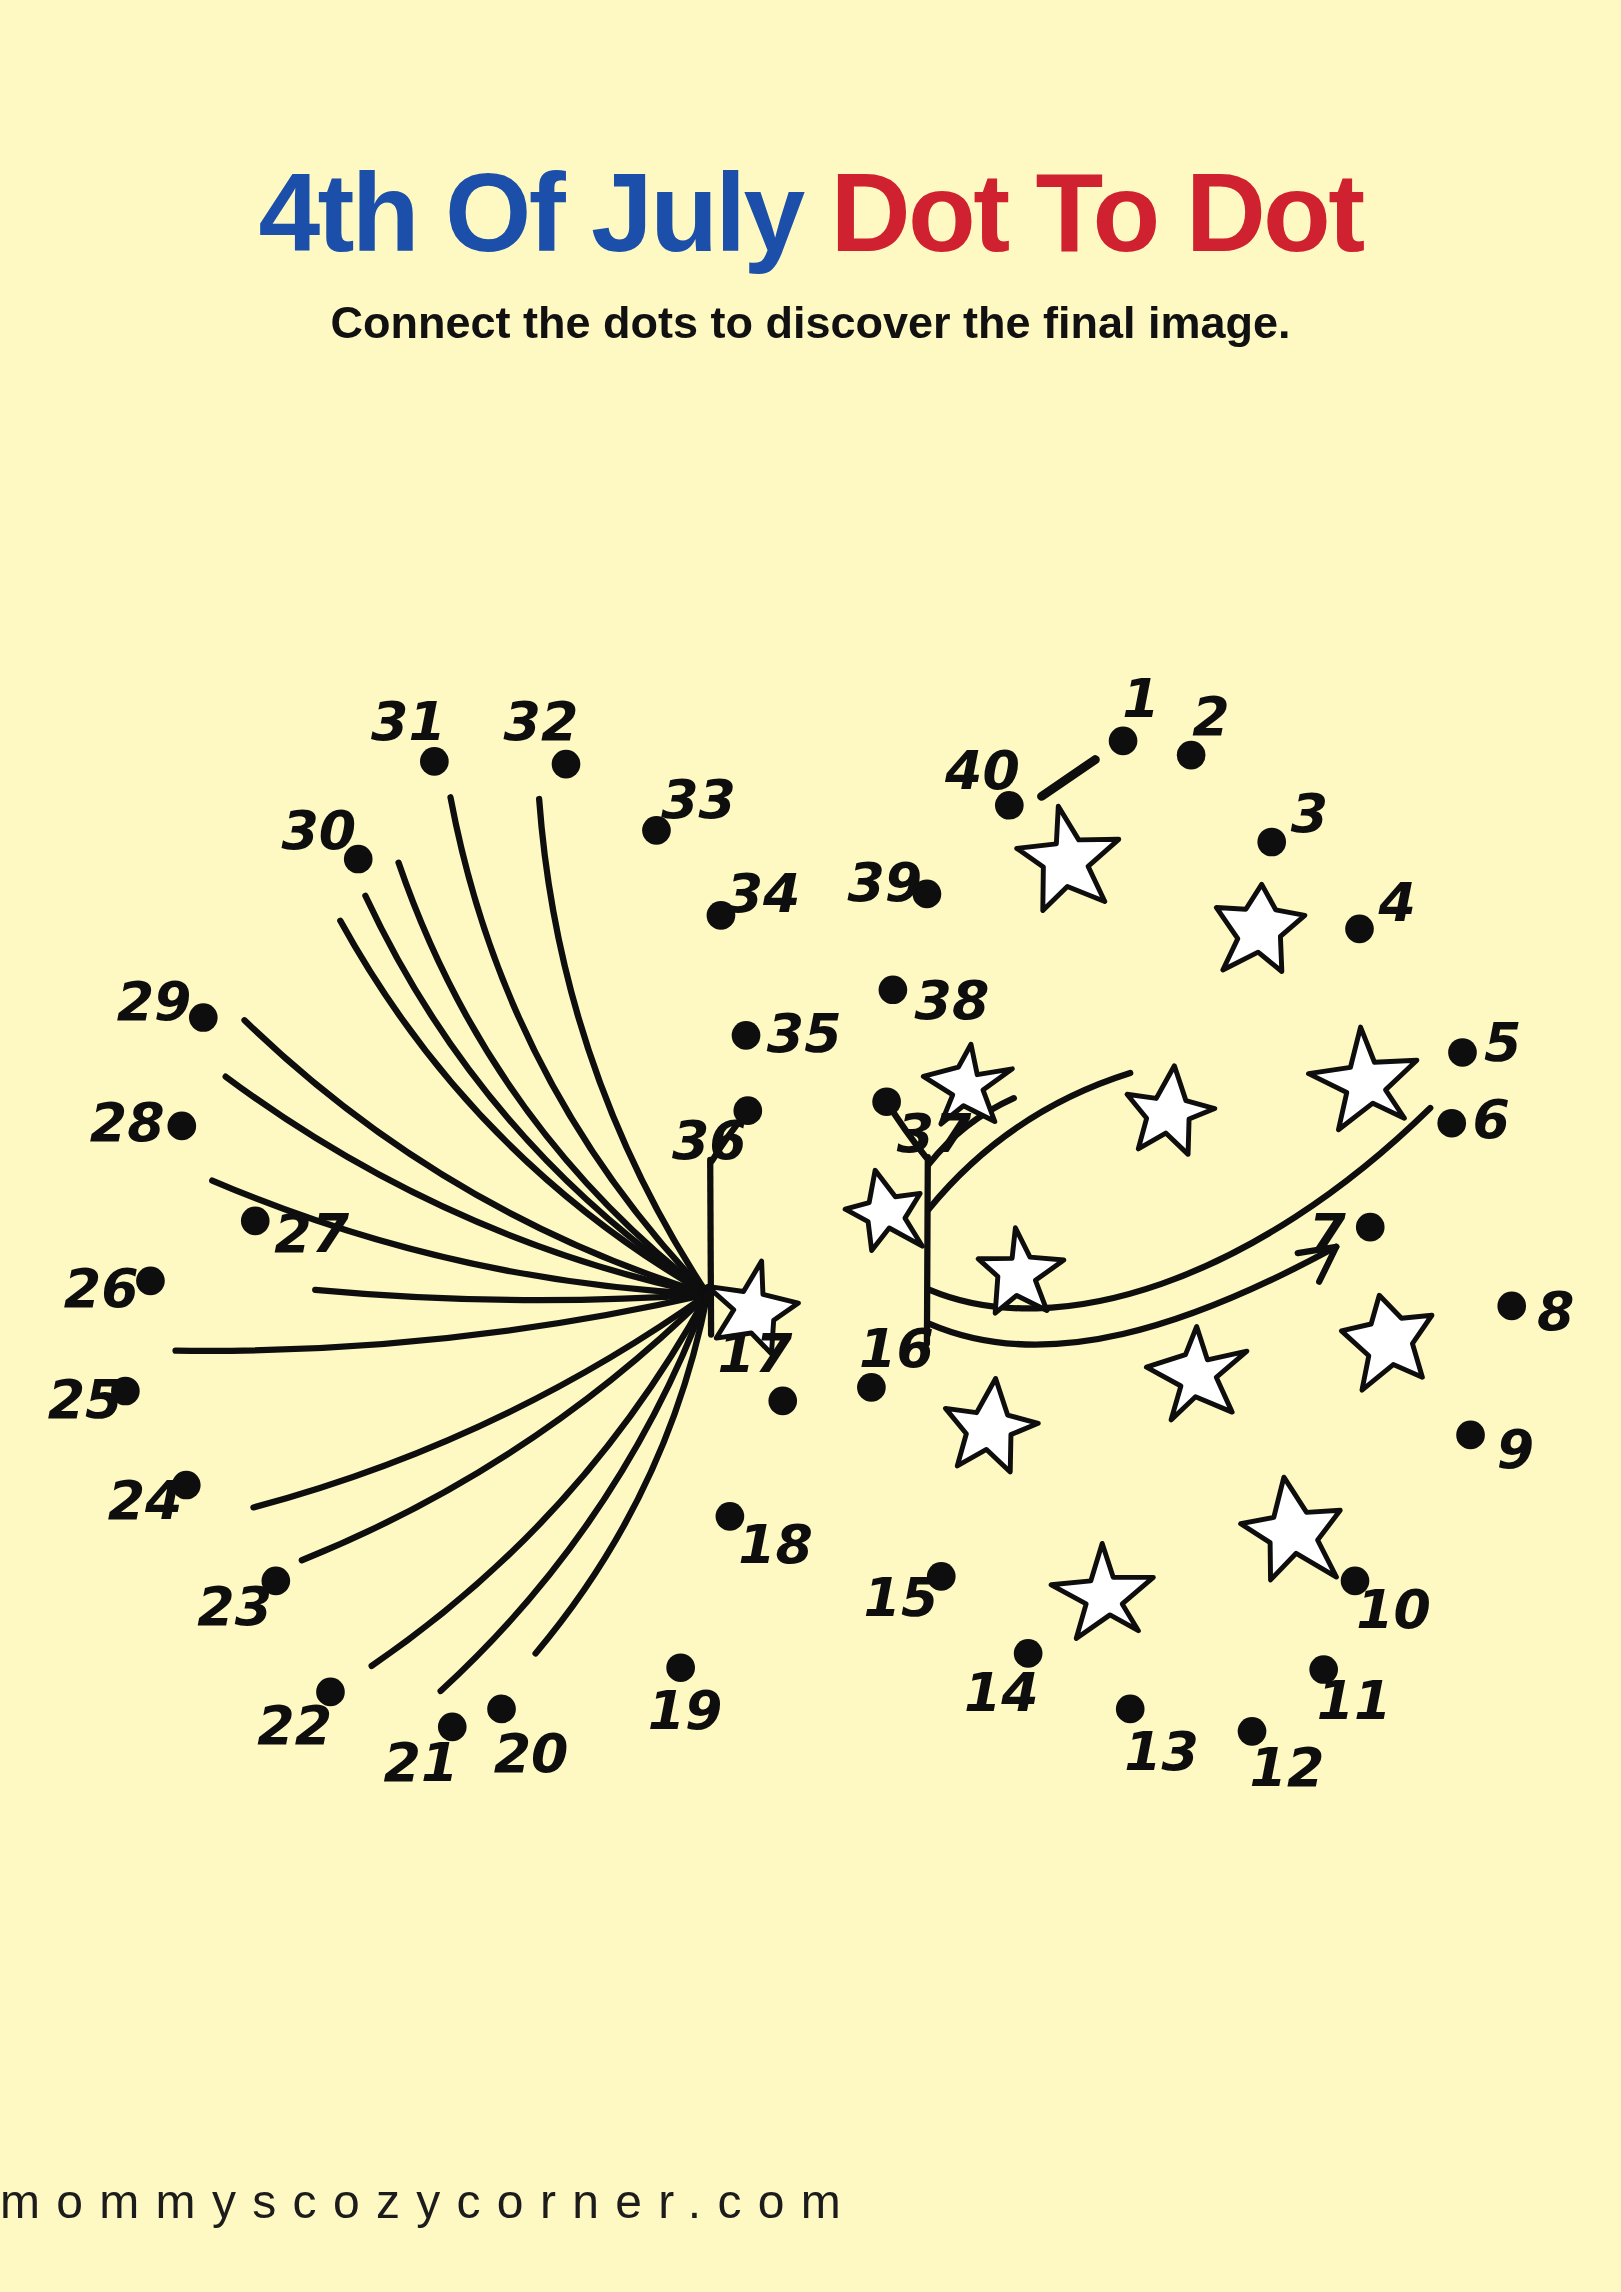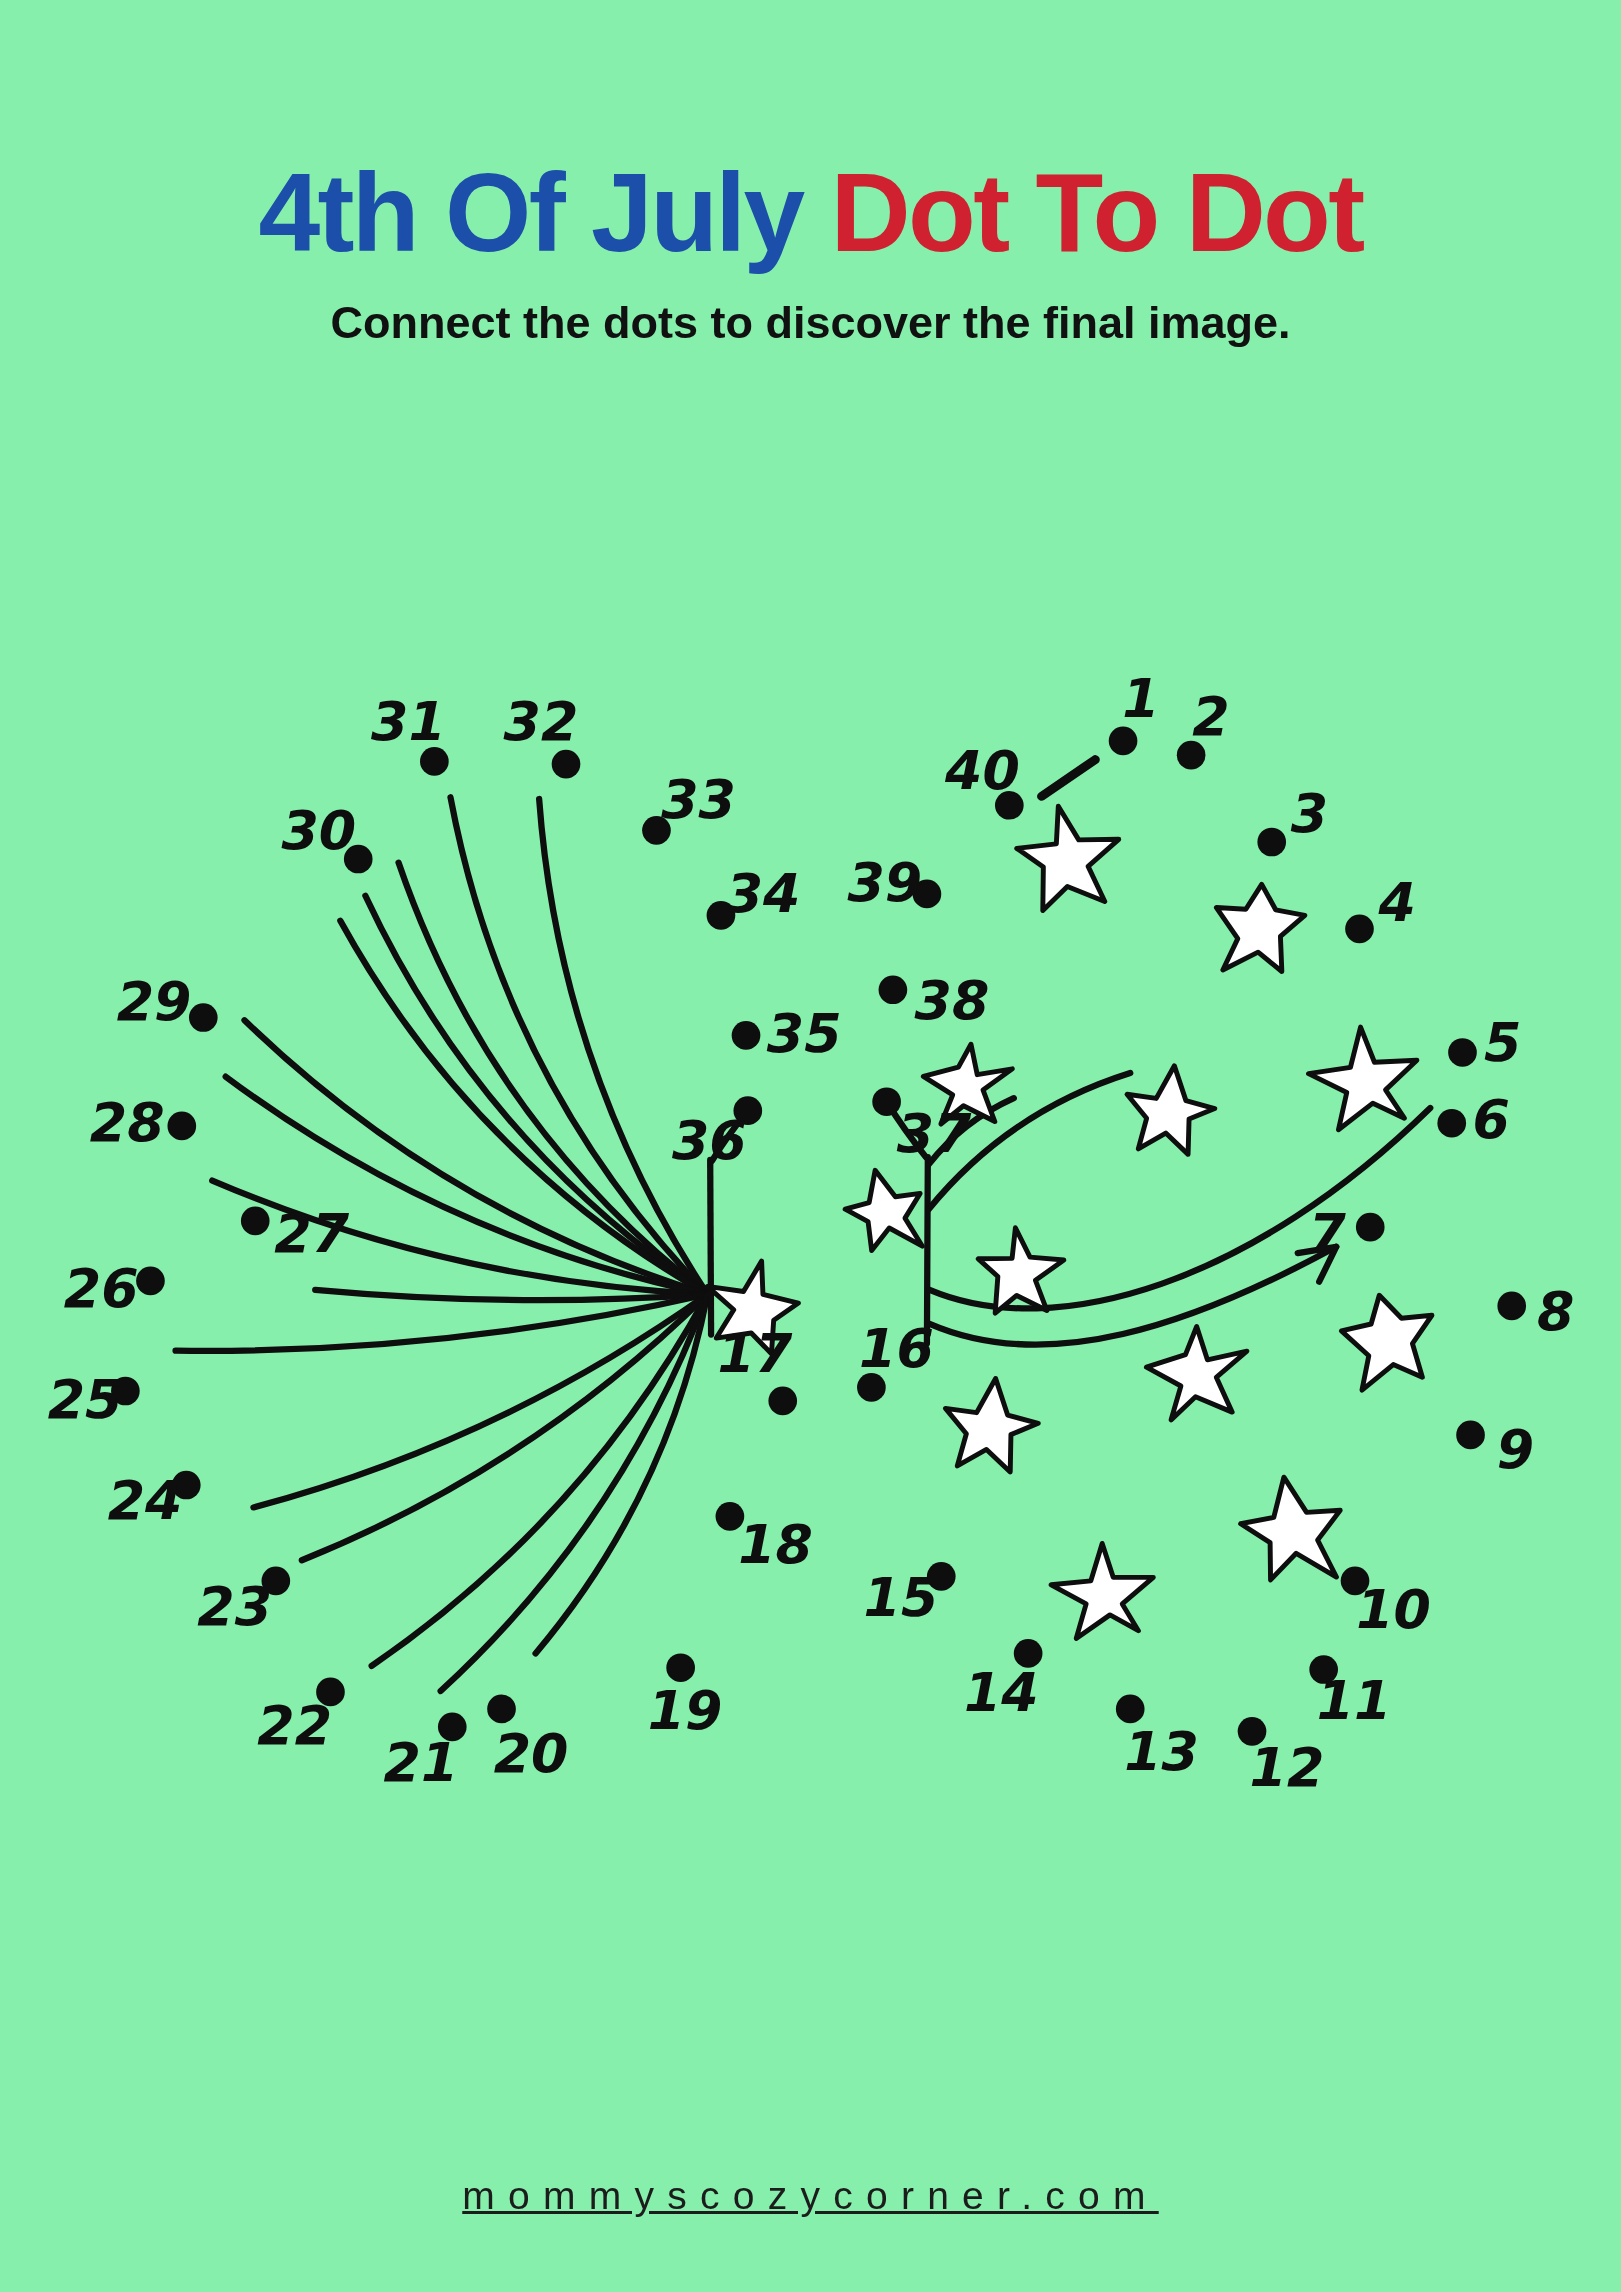--- a/index.html
+++ b/index.html
@@ -1,23 +1,23 @@
 <!DOCTYPE html>
 <html style="font-size:14.3px"><head>
 <meta charset="utf-8">
 <style>
   html,body{margin:0;padding:0;background:#ffffff;}
-  .page{position:relative;width:1621px;height:2293px;background:#86efac;overflow:hidden;
+  .page{position:relative;width:1621px;height:2293px;background:#fef9c3;overflow:hidden;
         font-family:"Liberation Sans",sans-serif;}
   .header{position:absolute;top:152px;left:0;width:100%;text-align:center;}
   .title{font-size:111px;line-height:1.1;font-weight:bold;letter-spacing:-2.7px;white-space:nowrap;margin:0;}
   .subtitle{margin:23px 0 16px 0;font-size:45px;font-weight:bold;color:#111111;letter-spacing:0px;}
   .puzzle-svg{position:absolute;left:0;top:0;width:1621px;height:2293px;}
-  .footer{position:absolute;top:2174px;left:0;width:100%;text-align:center;
-          font-size:39px;color:#1c1c1c;letter-spacing:0.34em;font-weight:400;text-decoration:underline;}
+  .footer{position:absolute;top:2174px;left:0;width:100%;text-align:left;
+          font-size:48px;color:#1c1c1c;letter-spacing:0.34em;font-weight:400;}
   .dot-label{font-family:"DejaVu Sans",sans-serif;font-style:italic;font-weight:600;font-size:60px;}
 </style>
 </head>
 <body>
 
 <div class="page">
 
   <div class="header">
     <h1 class="title"><span style="color: rgb(27, 79, 169);">4th Of July </span><span style="color: rgb(207, 33, 48);">Dot To Dot</span></h1>
     <p class="subtitle">Connect the dots to discover the final image.</p>

